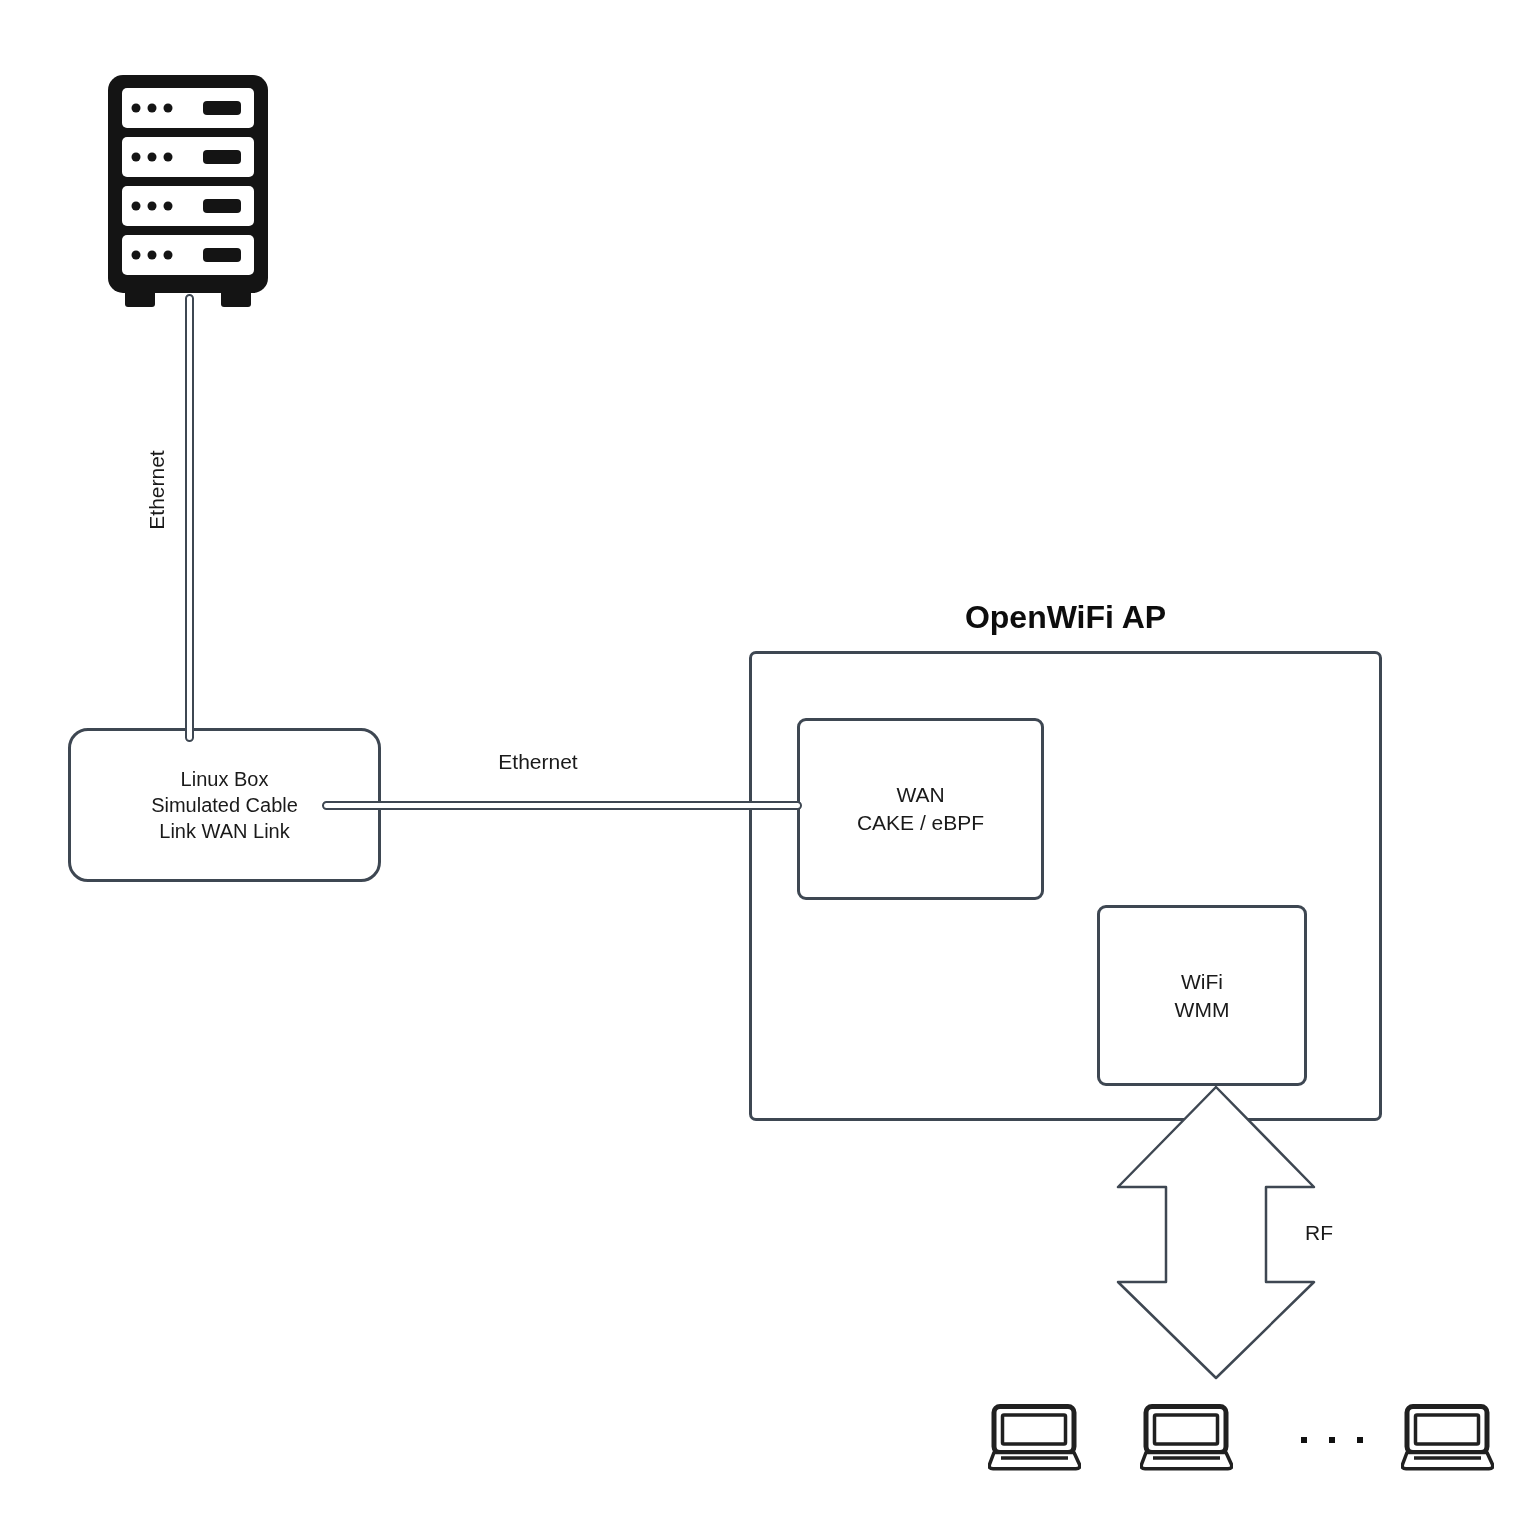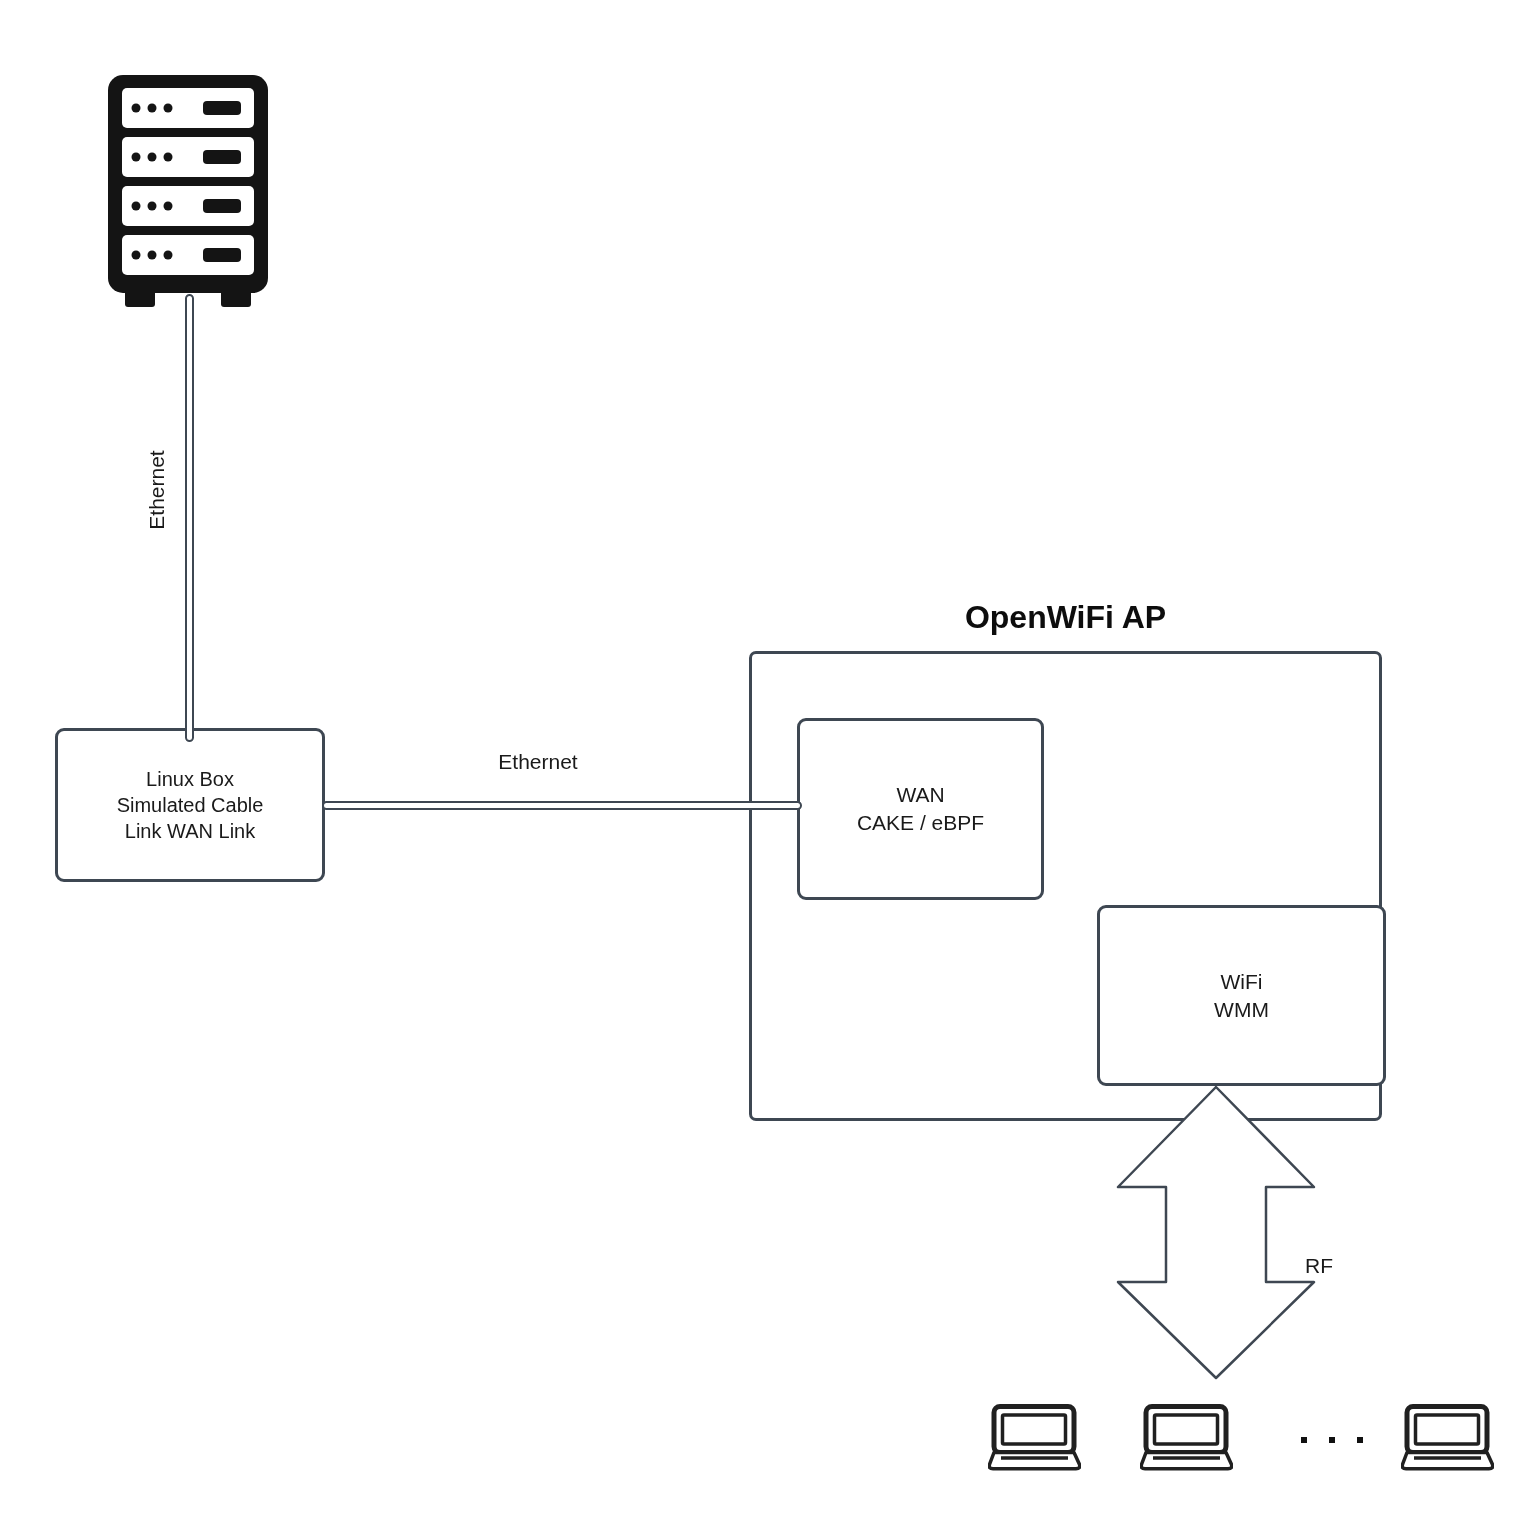--- a/index.html
+++ b/index.html
@@ -42,40 +42,40 @@
     display: flex;
     flex-direction: column;
     align-items: center;
     justify-content: center;
     text-align: center;
     color: var(--text);
     font-size: 21px;
     line-height: 28px;
     z-index: 2;
   }
-  .linux-box   { left: 55px;   top: 728px; width: 270px; height: 154px; font-size: 20px; line-height: 26px; }
+  .linux-box   { left: 68px;   top: 728px; width: 313px; height: 154px; font-size: 20px; line-height: 26px; border-radius: 20px; }
   .openwifi-box{ left: 749px;  top: 651px; width: 633px; height: 470px; z-index: 1; border-radius: 7px; }
   .wan-box     { left: 797px;  top: 718px; width: 247px; height: 182px; justify-content: center; }
-  .wifi-box    { left: 1097px; top: 905px; width: 289px; height: 181px; }
+  .wifi-box    { left: 1097px; top: 905px; width: 210px; height: 181px; }
 
   
   .lbl {
     position: absolute;
     font-size: 21px;
     color: var(--text);
     z-index: 4;
     white-space: nowrap;
   }
   .lbl-eth-v {
     left: 107px; top: 478px;
     width: 100px; text-align: center;
     transform: rotate(-90deg);
   }
   .lbl-eth-h { left: 458px; top: 750px; width: 160px; text-align: center; }
-  .lbl-rf    { left: 1305px; top: 1221px; margin-top: 33px; }
+  .lbl-rf    { left: 1305px; top: 1221px; }
 
   .openwifi-title {
     position: absolute;
     left: 749px; top: 599px; width: 633px;
     text-align: center;
     font-size: 32px;
     font-weight: bold;
     color: #0d0d0d;
     z-index: 4;
   }

